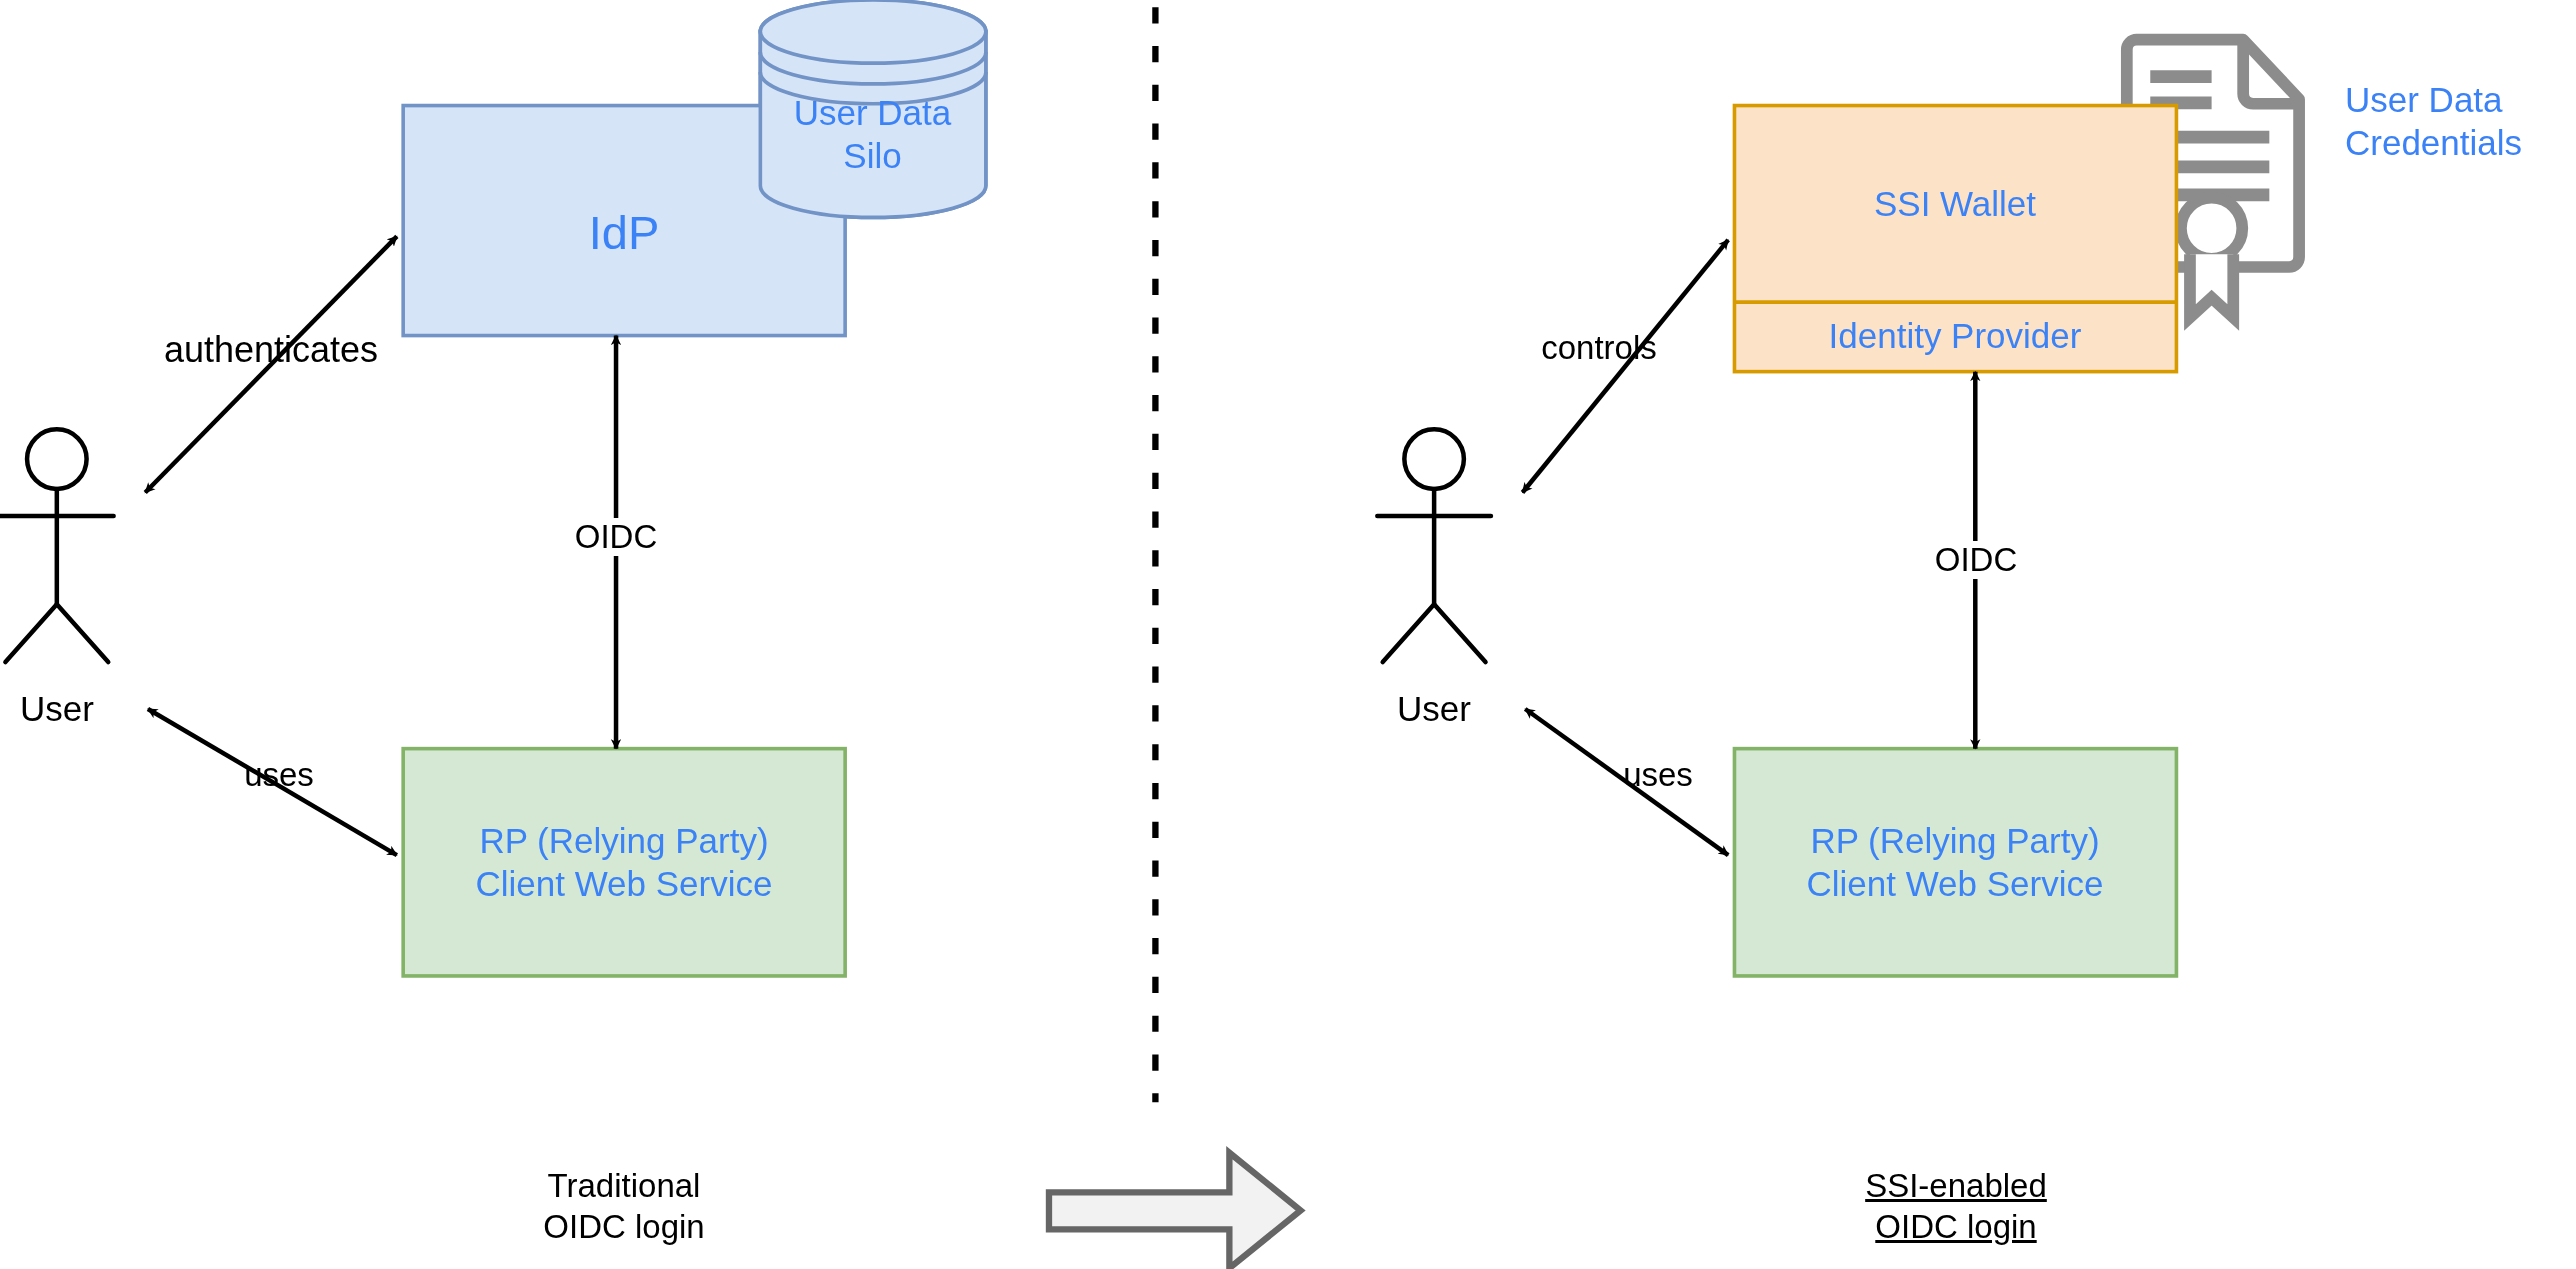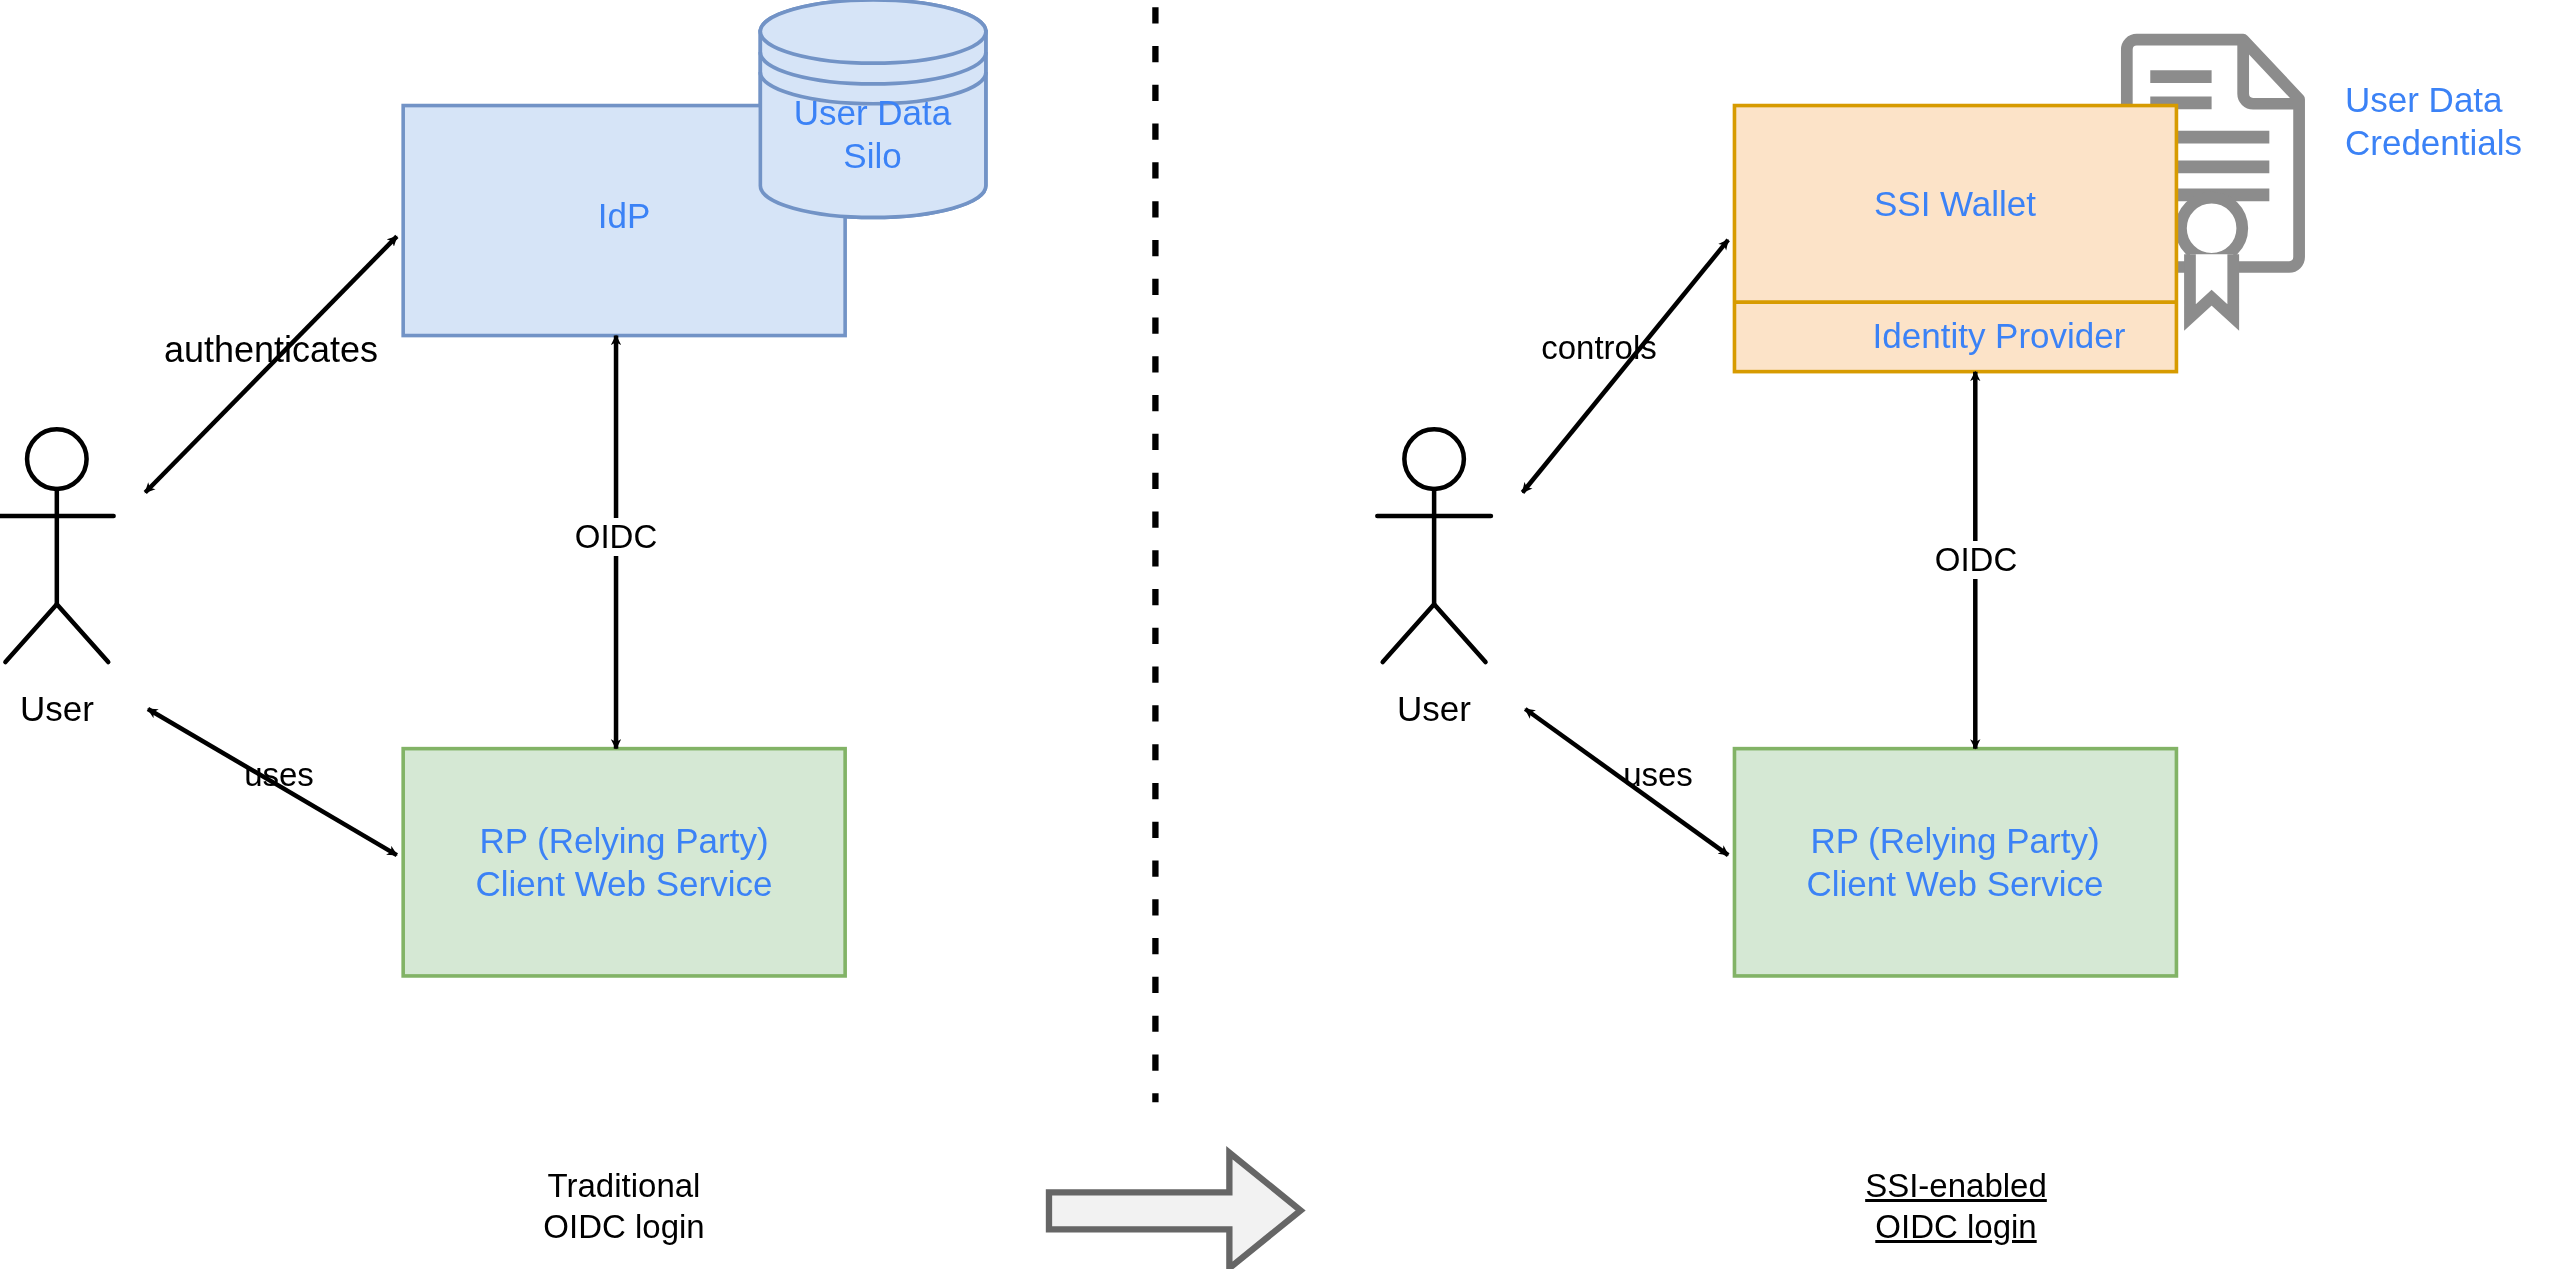--- a/index.html
+++ b/index.html
@@ -125,42 +125,42 @@
       <line x1="1590" y1="670" x2="1647" y2="734"></line>
     </g>
 
     <line x1="1688" y1="546" x2="1916" y2="266" stroke="#000000" stroke-width="5" marker-start="url(#arrowBlack)" marker-end="url(#arrowBlack)"></line>
 
     <line x1="2190" y1="412" x2="2190" y2="830" stroke="#000000" stroke-width="5" marker-start="url(#arrowBlack)" marker-end="url(#arrowBlack)"></line>
 
     <line x1="1691" y1="786" x2="1916" y2="948" stroke="#000000" stroke-width="5" marker-start="url(#arrowBlack)" marker-end="url(#arrowBlack)"></line>
   </svg>
 
-  <div class="node-label" style="left:403px; top:101px; width:442px; height:230px; font-size:35px;">IdP</div>
+  <div class="node-label" style="left:403px; top:118px; width:442px; height:230px; font-size:47px;">IdP</div>
 
   <div class="node-label" style="left:760px; top:54px; width:225px; height:162px; font-size:35px;">User Data
 Silo</div>
 
   <div class="node-label" style="left:403px; top:749px; width:442px; height:227px; font-size:35px;">RP (Relying Party)
 Client Web Service</div>
 
   <div class="edge-label" style="left:0px; top:689px; width:114px; font-size:35px;">User</div>
 
   <div class="edge-label" style="left:149px; top:329px; width:244px; font-size:36px;">authenticates</div>
 
   <div class="edge-label" style="left:541px; top:518px; width:150px; font-size:33px; background:#ffffff;">OIDC</div>
 
   <div class="edge-label" style="left:225px; top:756px; width:108px; font-size:33px;">uses</div>
 
   <div class="caption" style="left:420px; top:1165px; width:408px; font-size:33px;">Traditional
 OIDC login</div>
 
   <div class="node-label" style="left:1734px; top:106px; width:442px; height:197px; font-size:35px;">SSI Wallet</div>
 
-  <div class="node-label" style="left:1734px; top:302px; width:442px; height:69px; font-size:35px;margin-left:44px;">Identity Provider</div>
+  <div class="node-label" style="left:1734px; top:302px; width:442px; height:69px; font-size:35px;">Identity Provider</div>
 
   <div class="node-label" style="left:2345px; top:68px; width:231px; height:108px; font-size:35px; justify-content:flex-start; text-align:left;">User Data
 Credentials</div>
 
   <div class="node-label" style="left:1734px; top:749px; width:442px; height:227px; font-size:35px;">RP (Relying Party)
 Client Web Service</div>
 
   <div class="edge-label" style="left:1377px; top:689px; width:114px; font-size:35px;">User</div>
 
   <div class="edge-label" style="left:1515px; top:329px; width:168px; font-size:33px;">controls</div>

